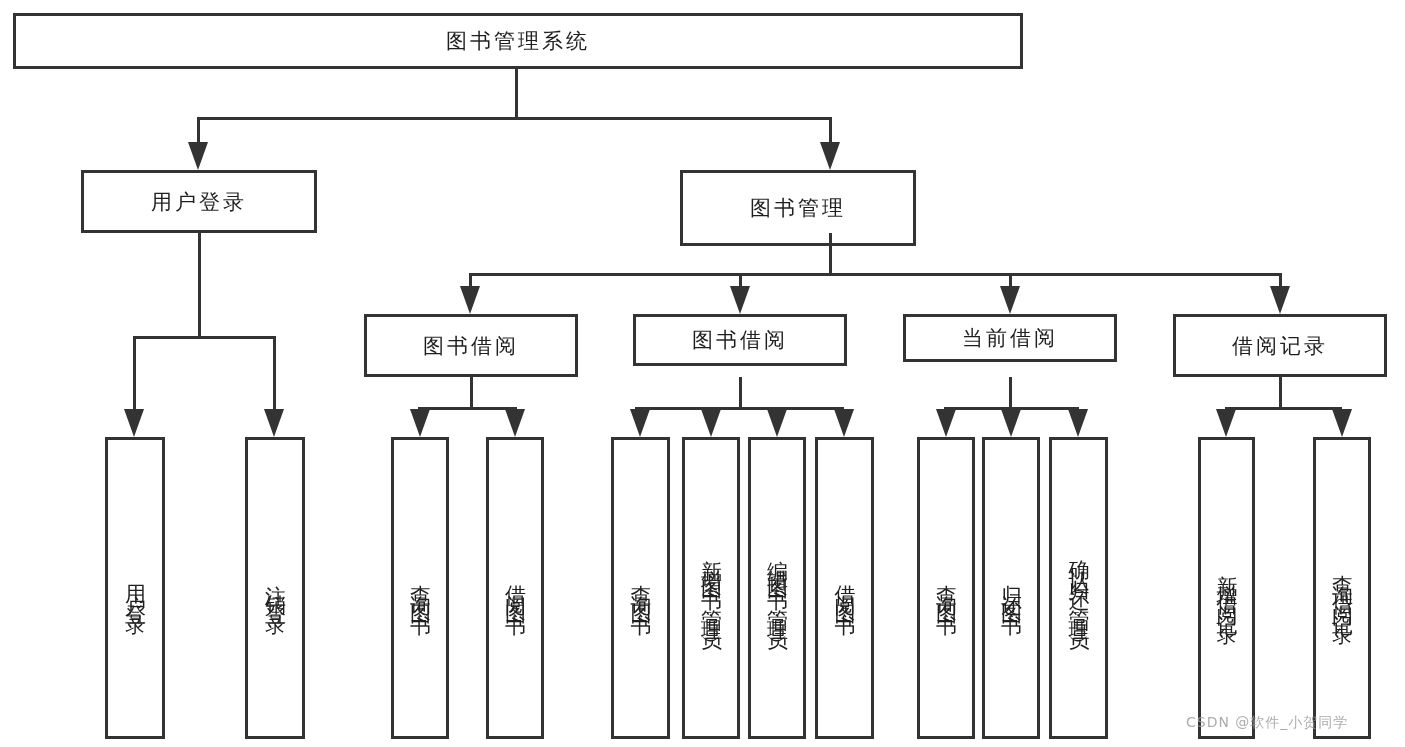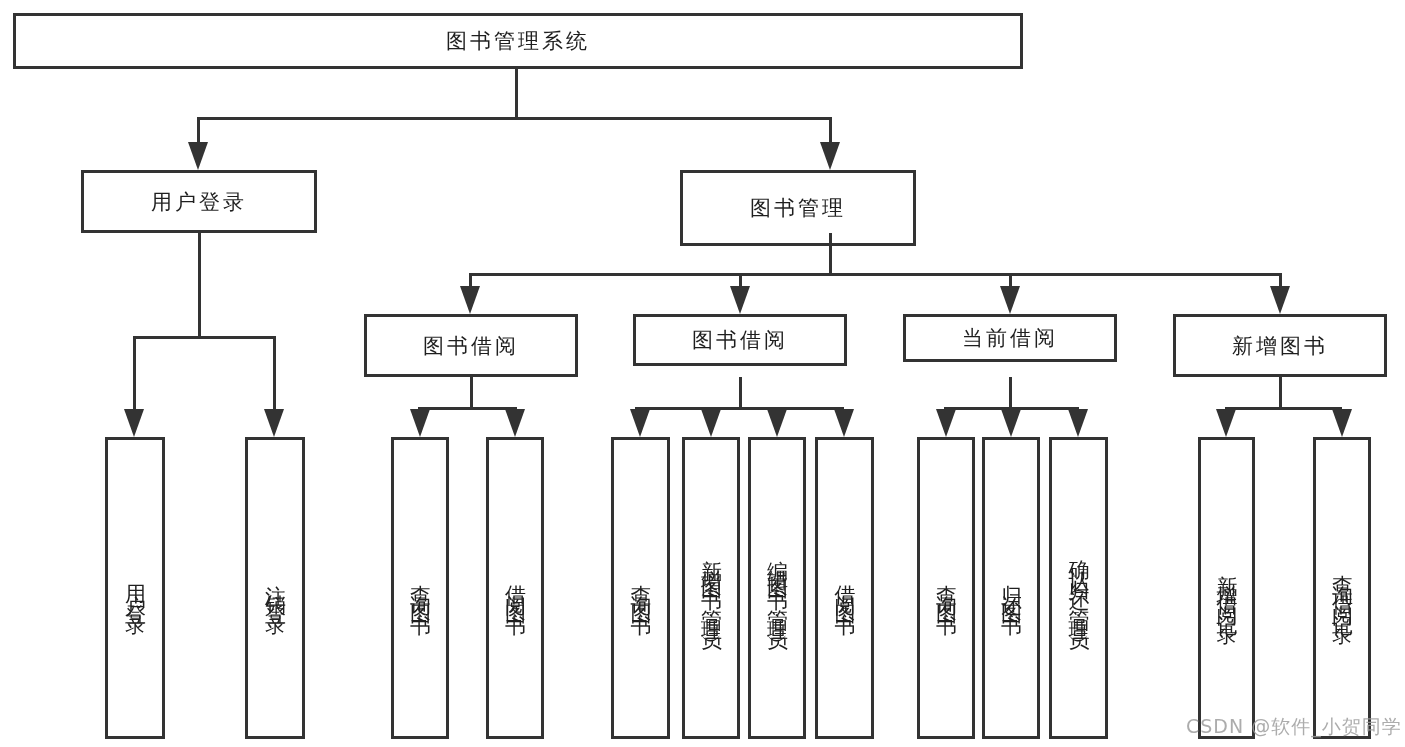--- a/index.html
+++ b/index.html
@@ -20,21 +20,21 @@
   .hline,.vline{position:absolute;background:#333333;}
   .hline{height:3px;}
   .vline{width:3px;}
   .arrow{
     position:absolute;width:0;height:0;
     border-left:10px solid transparent;border-right:10px solid transparent;
     border-top:28px solid #333333;
   }
   .watermark{
     position:absolute;left:1186px;top:714px;z-index:10;
-    font-size:19px;color:rgba(158,158,158,0.85);letter-spacing:1px;white-space:nowrap;
+    font-size:14px;color:rgba(158,158,158,0.85);letter-spacing:1px;white-space:nowrap;
   }
 </style>
 </head>
 <body>
 
 <div class="box hbox" style="left:13px;top:13px;width:1010px;height:56px;">
   <span>图书管理系统</span>
 </div>
 
 <div class="box hbox" style="left:81px;top:170px;width:236px;height:63px;">
@@ -51,21 +51,21 @@
 
 <div class="box hbox" style="left:633px;top:314px;width:214px;height:52px;">
   <span>图书借阅</span>
 </div>
 
 <div class="box hbox" style="left:903px;top:314px;width:214px;height:48px;">
   <span>当前借阅</span>
 </div>
 
 <div class="box hbox" style="left:1173px;top:314px;width:214px;height:63px;">
-  <span>新增图书</span>
+  <span>借阅记录</span>
 </div>
 
 <div class="box" style="left:105px;top:437px;width:60px;height:302px;">
   <span class="vtext">用户登录</span>
 </div>
 
 <div class="box" style="left:245px;top:437px;width:60px;height:302px;">
   <span class="vtext">注销登录</span>
 </div>
 

